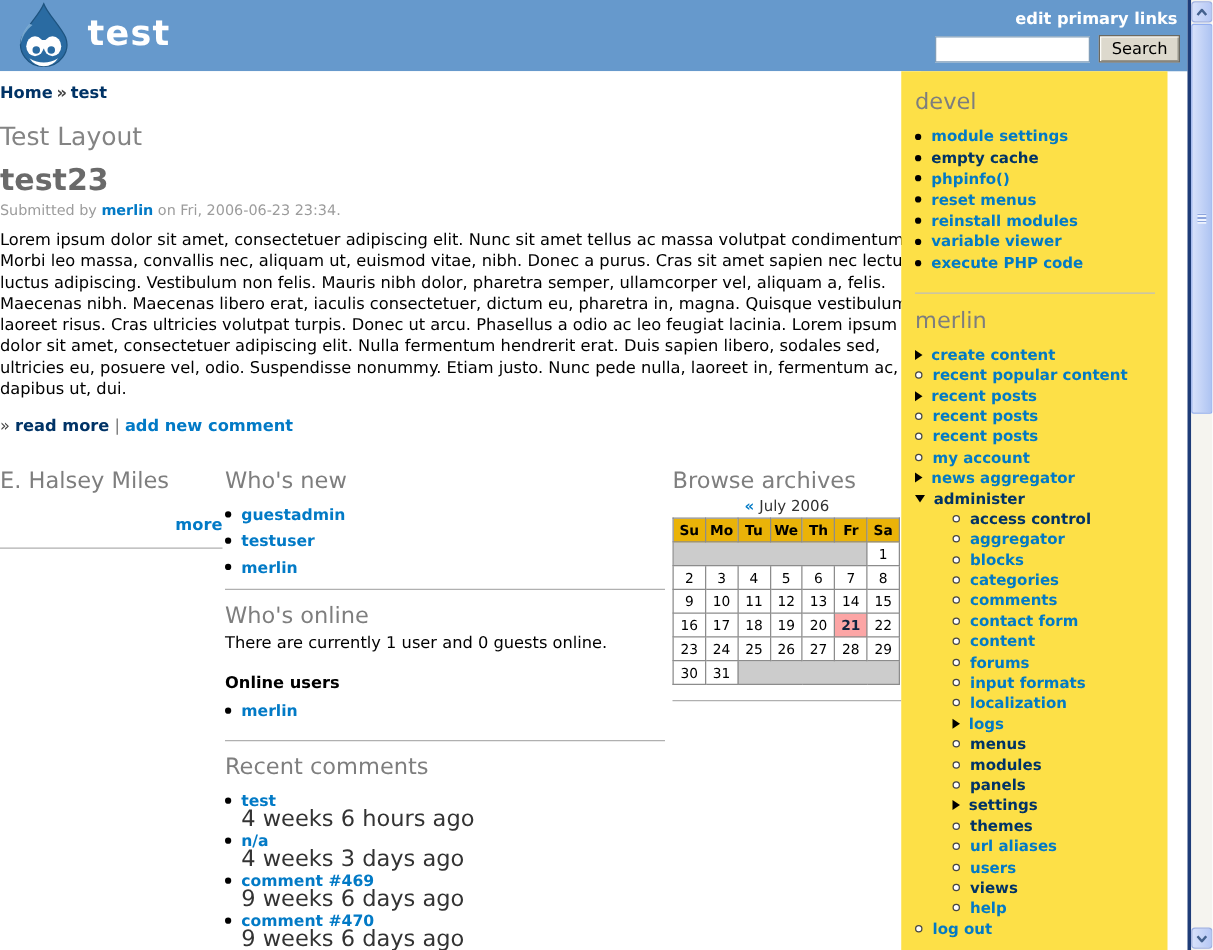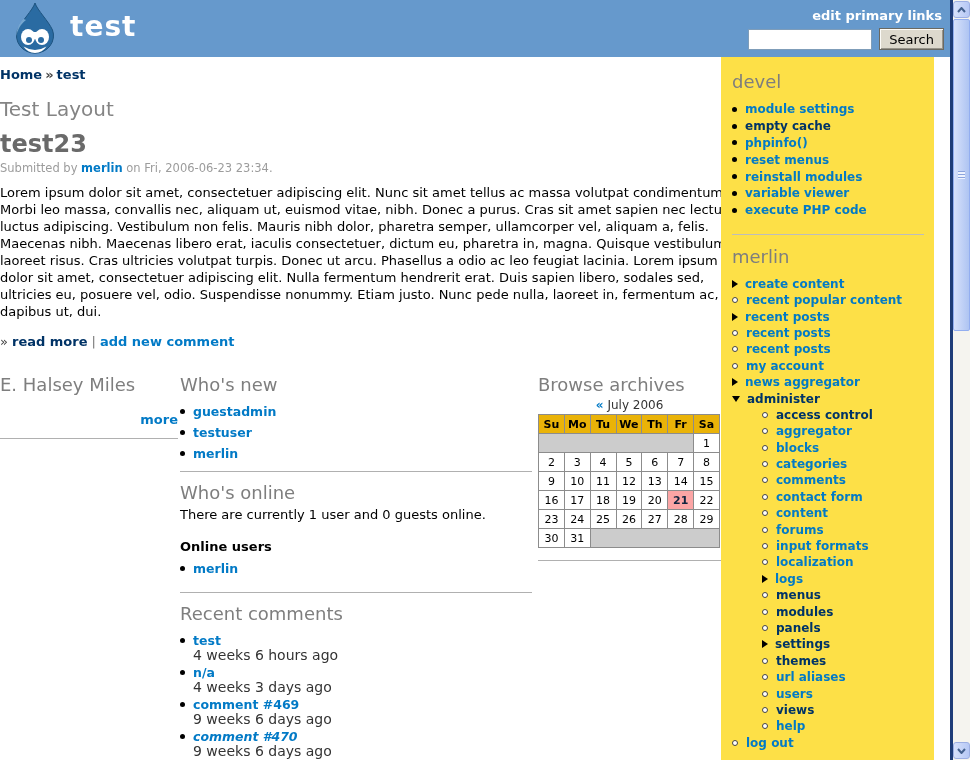--- a/index.html
+++ b/index.html
@@ -73,21 +73,21 @@
   .col2{width:352px;padding-left:2px;}
   .col3{width:183px;margin-left:6px;}
   .block-title{font-size:18px;color:#7e7e7e;font-weight:normal;margin:0 0 9px 0;}
   .more-row{text-align:right;margin:14px 0 8px 0;}
   .panel-sep{border:0;border-top:1px solid #b0b0b0;margin:10px 0;}
   .li-row{display:flex;align-items:center;margin:6px 0;}
   .online-text{font-size:13px;margin:2px 0 0 0;color:#000;}
   .online-users{font-size:13px;font-weight:bold;color:#000;margin:17px 0 7px 0;}
   .rc-item{margin-bottom:2px;}
   .rc-title-row{display:flex;align-items:center;}
-  .rc-date{margin-left:13px;color:#333;font-size:14px;line-height:15px;}
+  .rc-date{margin-left:13px;color:#333;font-size:18px;line-height:15px;}
 
   
   .cal-caption{text-align:center;font-size:12px;margin:3px 0 2px 0;color:#333;}
   .cal-prev{color:#027ac6;font-weight:bold;text-decoration:none;margin-right:4px;cursor:pointer;}
   table.calendar{width:182px;border-collapse:collapse;font-size:11px;table-layout:fixed;}
   table.calendar th,table.calendar td{border:1px solid #8c8c8c;text-align:center;height:18px;padding:0;}
   table.calendar th{background:#eab308;color:#000;font-weight:bold;}
   table.calendar td{background:#fff;color:#000;cursor:pointer;}
   table.calendar td.cal-empty{background:#ccc;cursor:default;}
   table.calendar td.cal-selected{background:#fca5a5;color:#10243f;font-weight:bold;}
@@ -195,21 +195,21 @@
               <div class="rc-item">
                 <div class="rc-title-row b-disc">
                   <span class="bullet"></span>
                   <a class="lnk" style="font-size:12.5px;">comment #469</a>
                 </div>
                 <div class="rc-date">9 weeks 6 days ago</div>
               </div>
               <div class="rc-item">
                 <div class="rc-title-row b-disc">
                   <span class="bullet"></span>
-                  <a class="lnk" style="font-size:12.5px;font-style:italic;">comment #470</a>
+                  <a class="lnk" style="font-size:12.5px;">comment #470</a>
                 </div>
                 <div class="rc-date">9 weeks 6 days ago</div>
               </div>
           </div>
         </div>
 
         <div class="col3">
           <h2 class="block-title" style="margin-bottom:2px;">Browse archives</h2>
           <div class="cal-caption">
             <a class="cal-prev">«</a><span>July 2006</span>

